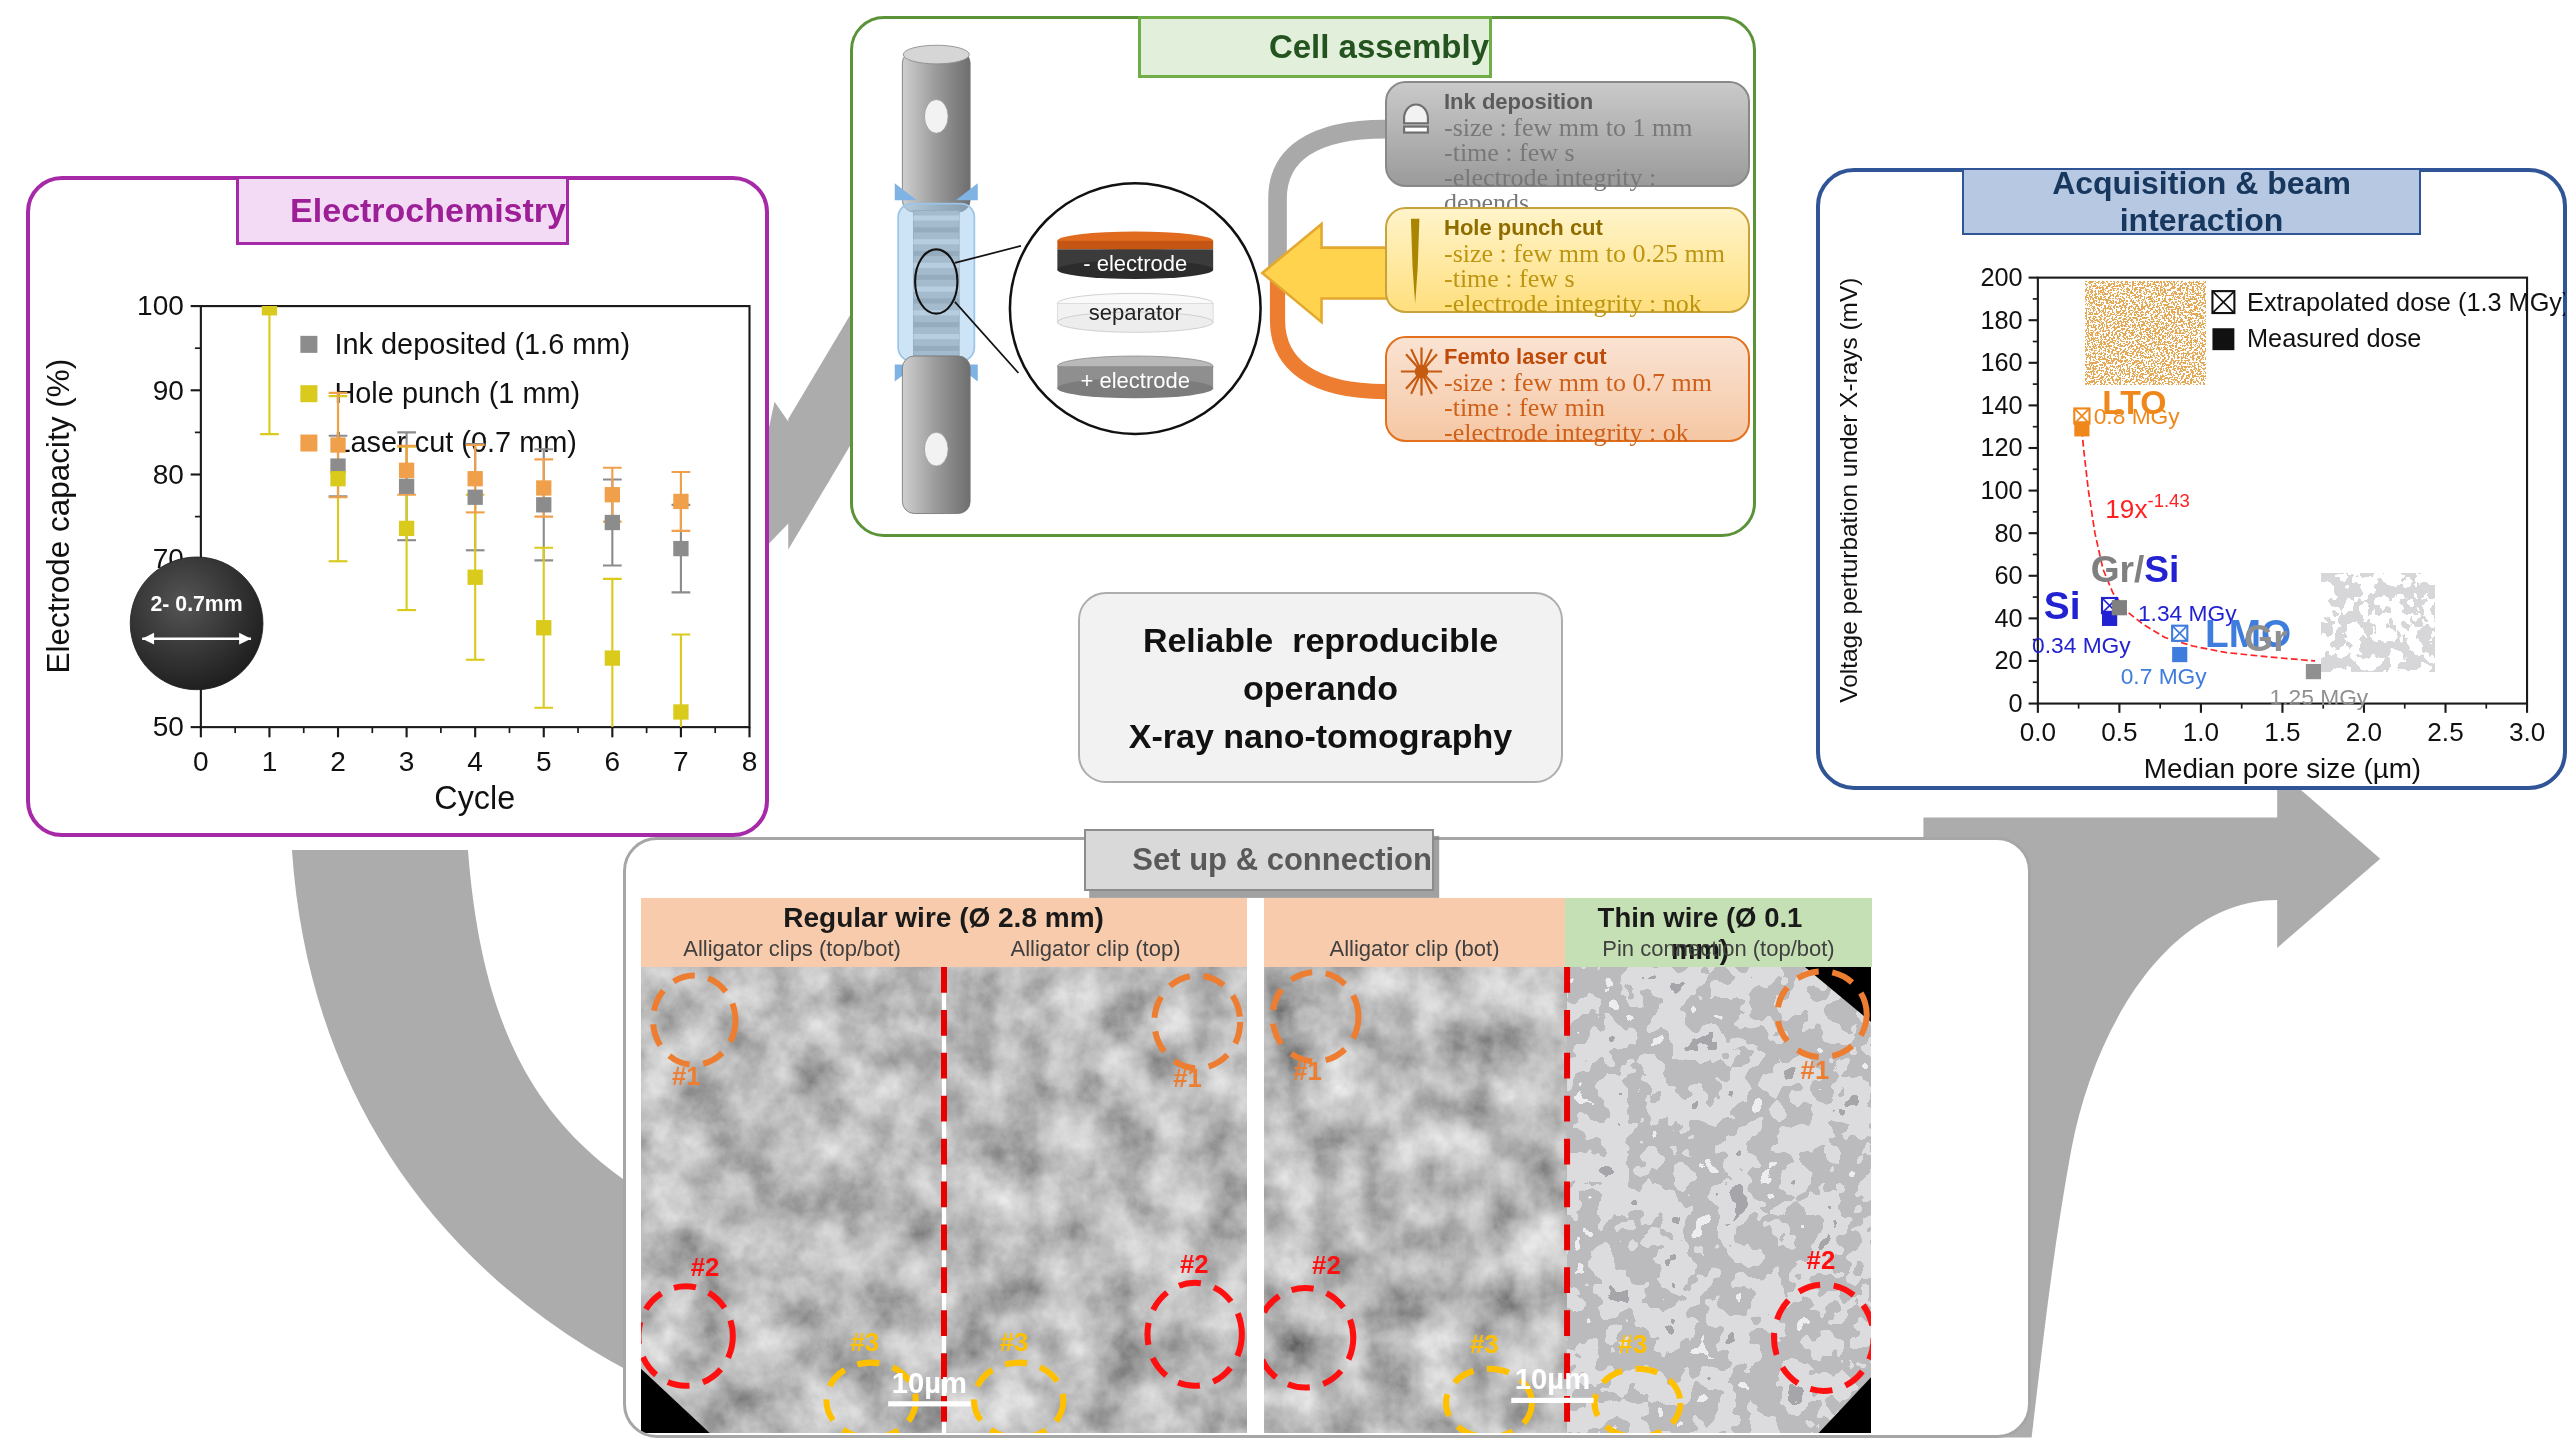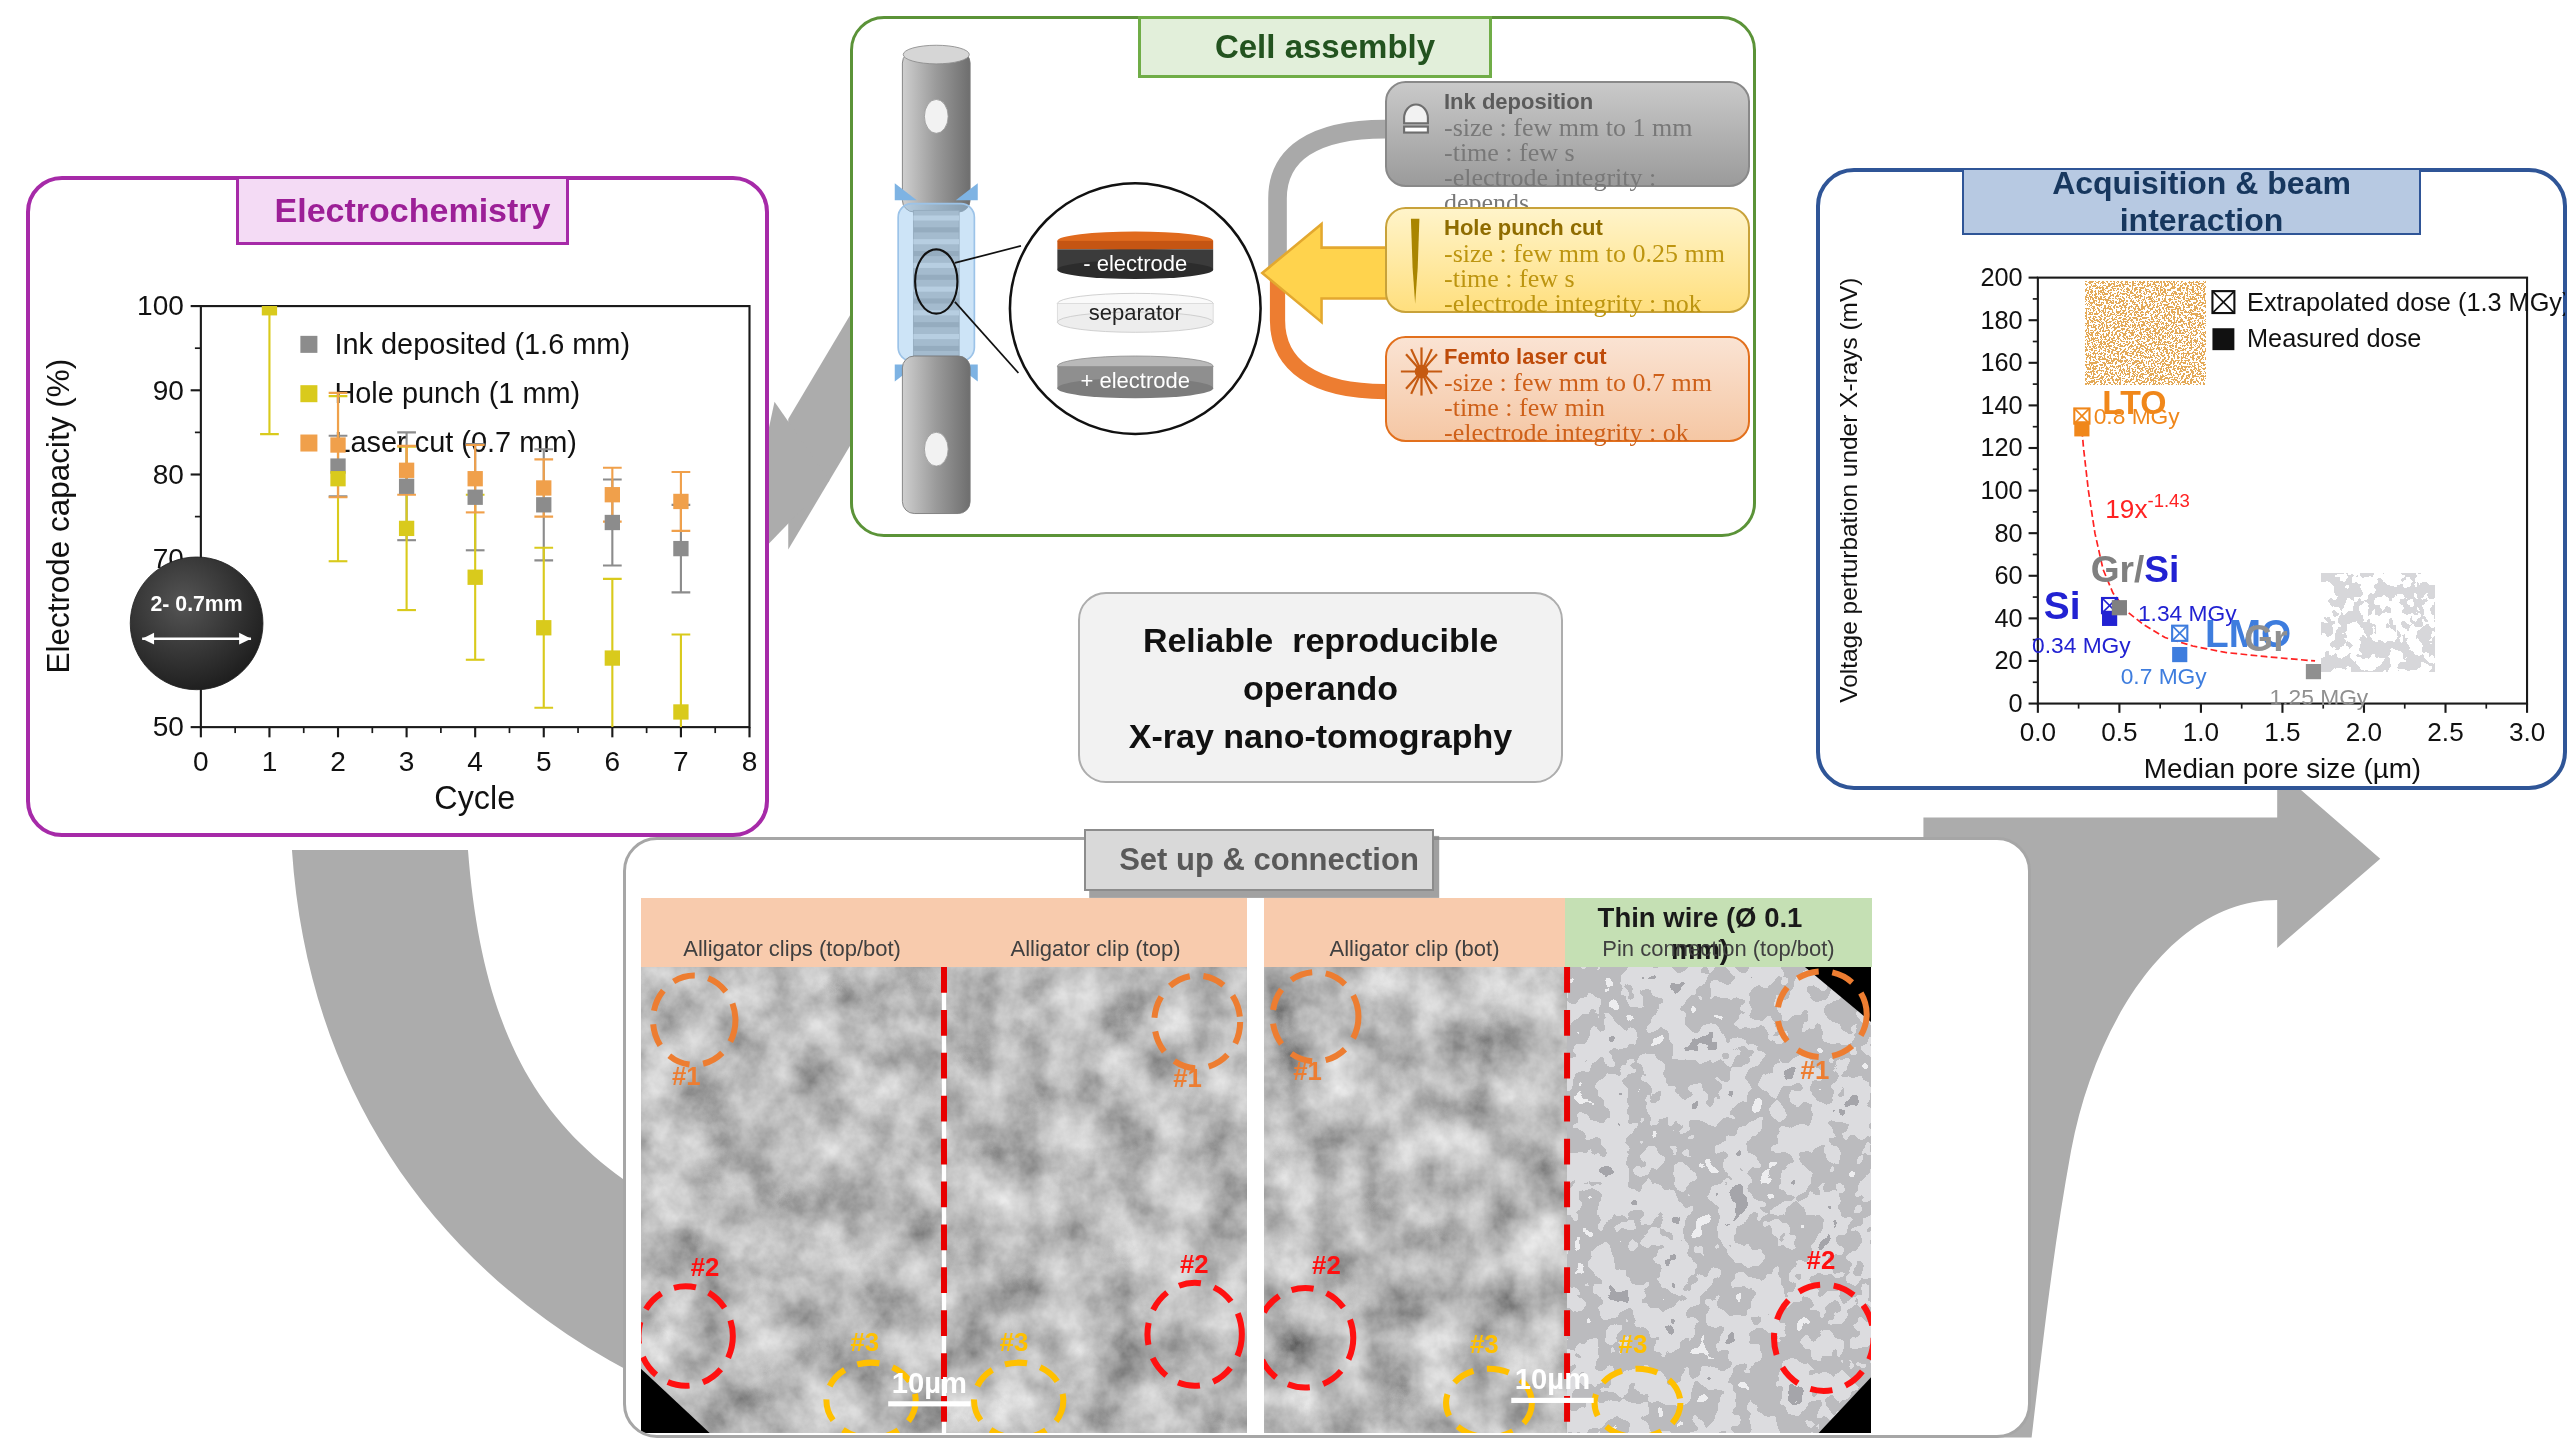--- a/index.html
+++ b/index.html
@@ -1,21 +1,21 @@
 <!DOCTYPE html>
 <html style="font-size:13.7px"><head>
 <meta charset="utf-8">
 <style>
   html,body{margin:0;padding:0;background:#fff;}
   body{width:2576px;height:1446px;position:relative;overflow:hidden;
        font-family:"Liberation Sans",sans-serif;}
   svg text{font-family:"Liberation Sans",sans-serif;}
   .arrows{position:absolute;left:0;top:0;z-index:0;}
   .panel{position:absolute;background:#fff;z-index:2;box-sizing:border-box;}
-  .ptitle{position:absolute;z-index:4;display:flex;align-items:center;justify-content:center;
+  .ptitle{position:absolute;z-index:4;display:flex;align-items:center;justify-content:flex-end;
           font-weight:bold;box-sizing:border-box;text-align:center;padding-left:20px;}
   #electro-panel{left:26px;top:176px;width:743px;height:661px;border:4.3px solid #A62AA8;border-radius:36px;}
   #electro-title{left:236px;top:176px;width:333px;height:69px;background:#F4DBF5;border:3.4px solid #A62AA8;
                  color:#9C1F97;font-size:34px;}
   #cell-panel{left:850px;top:15.5px;width:906px;height:521px;border:3.4px solid #5B9338;border-radius:34px;}
   #cell-title{left:1138px;top:15.5px;width:354px;height:62px;background:#E2EFDA;border:3.4px solid #70AD47;
               color:#23531F;font-size:33px;}
   #acq-panel{left:1816px;top:168px;width:751px;height:622px;border:4.3px solid #2F5597;border-radius:38px;}
   #acq-title{left:1962px;top:168px;width:459px;height:67px;background:#B7C9E2;border:2.6px solid #2F5597;
              color:#17375E;font-size:32px;}
@@ -439,20 +439,21 @@
 <div id="center-box">
   <div class="center-line">Reliable  reproducible</div>
   <div class="center-line">operando</div>
   <div class="center-line">X-ray nano-tomography</div>
 </div>
 
 <div class="panel" id="setup-panel" style="overflow:hidden;border-radius:34px;">
   <div class="band orange" style="left:14.6px;width:606px;"></div>
   <div class="band orange" style="left:638px;width:301px;"></div>
   <div class="band green" style="left:939px;width:307px;"></div>
+  <div class="wire-label" style="left:14.6px;width:606px;">Regular wire (Ø 2.8 mm)</div>
   <div class="wire-label" style="left:939px;width:270px;font-size:27.5px;">Thin wire (Ø 0.1 mm)</div>
   <div class="conn-label" style="left:14.6px;width:303px;">Alligator clips (top/bot)</div>
   <div class="conn-label" style="left:318px;width:303px;">Alligator clip (top)</div>
   <div class="conn-label" style="left:638px;width:301px;">Alligator clip (bot)</div>
   <div class="conn-label" style="left:939px;width:307px;">Pin connection (top/bot)</div>
 
   <div class="tomo" style="left:14.6px;width:606px;">
     <svg viewBox="0 0 706 543" preserveAspectRatio="none">
       <defs>
         <filter id="t1a" x="0" y="0" width="100%" height="100%">

